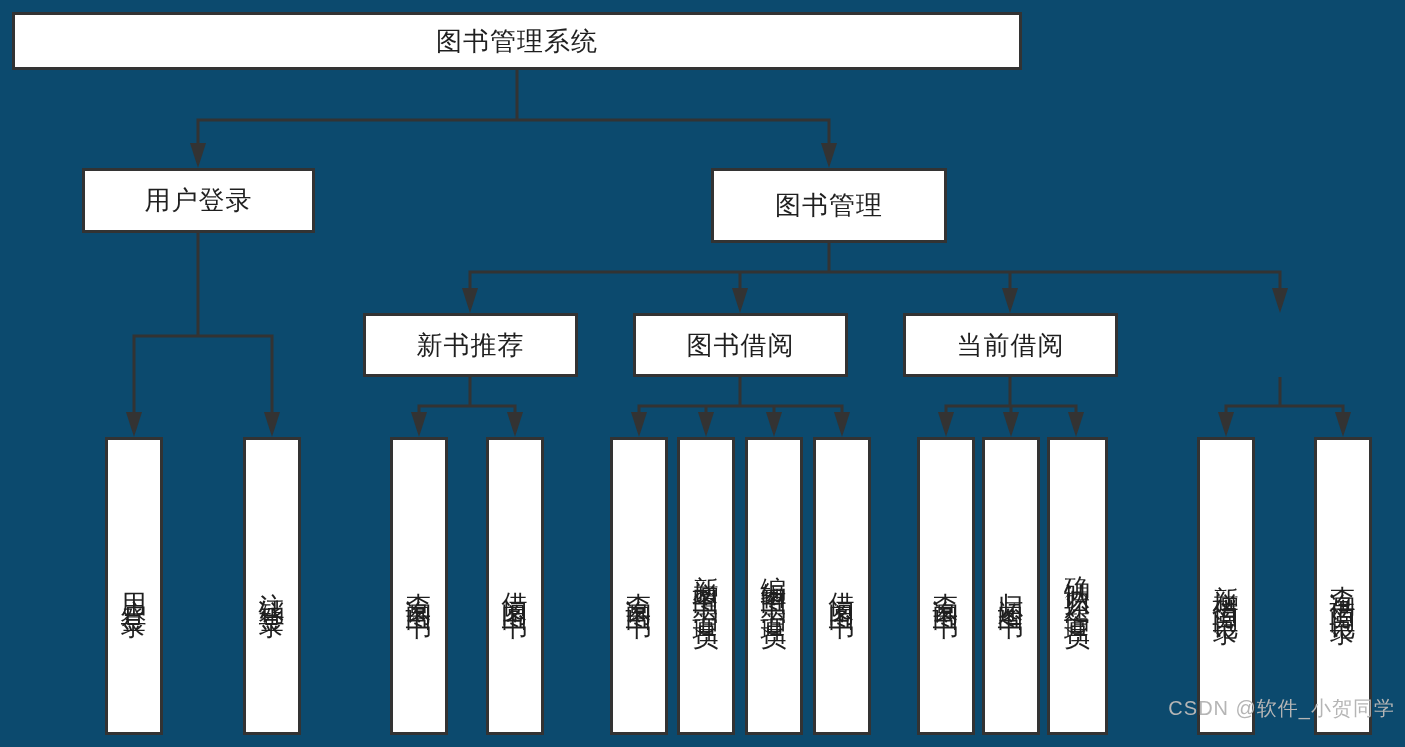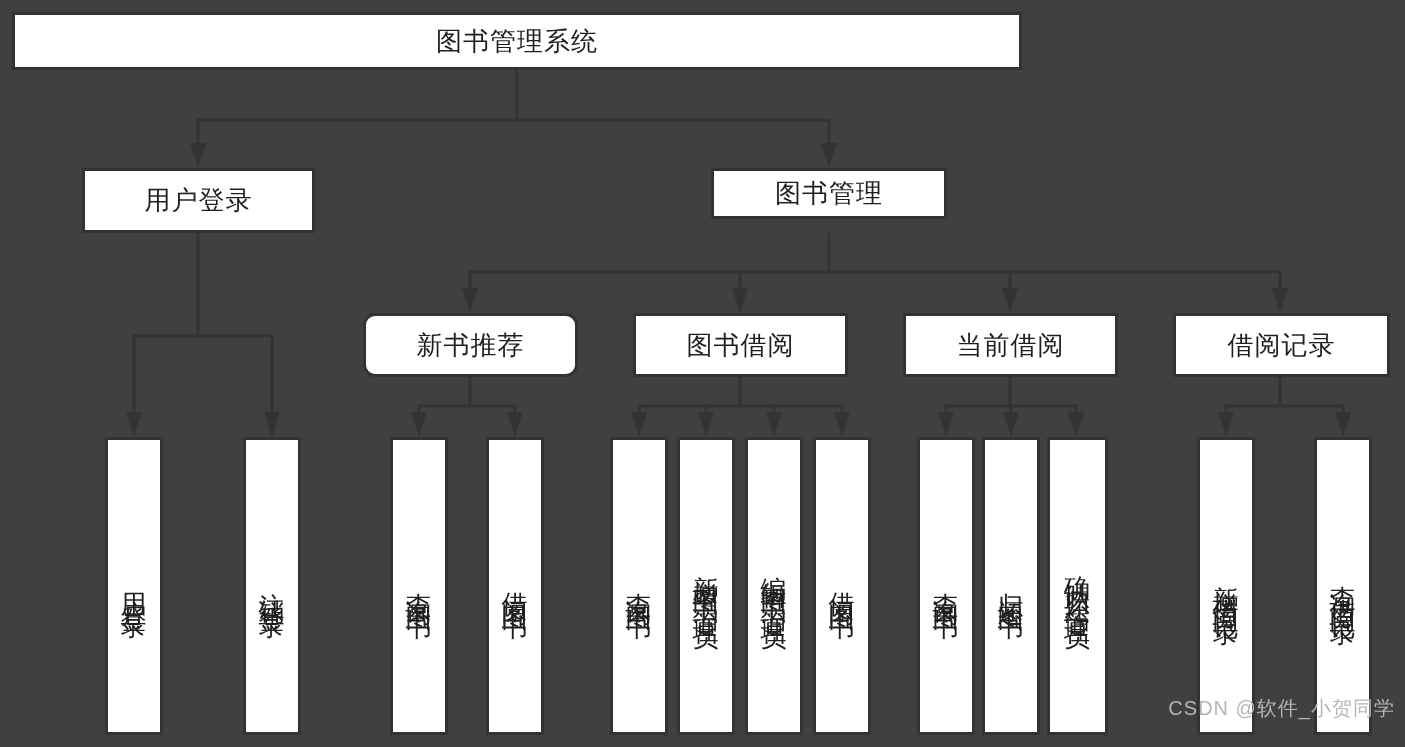--- a/index.html
+++ b/index.html
@@ -4,21 +4,21 @@
 <style>
   html, body {
     margin: 0;
     padding: 0;
     background: #ffffff;
   }
   #stage {
     position: relative;
     width: 1405px;
     height: 747px;
-    background: #404040;
+    background: #0c4a6e;
     overflow: hidden;
     font-family: "Liberation Sans", "DejaVu Sans", sans-serif;
     color: #1f1f1f;
   }
   #connectors {
     position: absolute;
     left: 0; top: 0;
     z-index: 1;
   }
   .box {
@@ -97,26 +97,25 @@
       <polygon points="1003,412 1019,412 1011,437"></polygon>
       <polygon points="1068,412 1084,412 1076,437"></polygon>
       <polygon points="1218,412 1234,412 1226,437"></polygon>
       <polygon points="1335,412 1351,412 1343,437"></polygon>
     </g>
   </svg>
 
   <div class="box h-label" style="left:12px; top:12px; width:1010px; height:58px;">图书管理系统</div>
 
   <div class="box h-label" style="left:82px; top:168px; width:233px; height:65px;">用户登录</div>
-  <div class="box h-label" style="left:711px; top:168px; width:236px; height:51px;">图书管理</div>
+  <div class="box h-label" style="left:711px; top:168px; width:236px; height:75px;">图书管理</div>
 
-  <div class="box h-label" style="left:363px; top:313px; width:215px; height:64px;border-radius:12px;">新书推荐</div>
+  <div class="box h-label" style="left:363px; top:313px; width:215px; height:64px;">新书推荐</div>
   <div class="box h-label" style="left:633px; top:313px; width:215px; height:64px;font-family:Liberation Serif, serif;">图书借阅</div>
   <div class="box h-label" style="left:903px; top:313px; width:215px; height:64px;text-align:center;">当前借阅</div>
-  <div class="box h-label" style="left:1173px; top:313px; width:217px; height:64px;">借阅记录</div>
 
   <div class="box v-box" style="left:105px; top:437px; width:58px; height:298px;">用户登录</div>
   <div class="box v-box" style="left:243px; top:437px; width:58px; height:298px;">注销登录</div>
 
   <div class="box v-box" style="left:390px; top:437px; width:58px; height:298px;">查询图书</div>
   <div class="box v-box" style="left:486px; top:437px; width:58px; height:298px;">借阅图书</div>
 
   <div class="box v-box" style="left:610px; top:437px; width:58px; height:298px;">查询图书</div>
   <div class="box v-box" style="left:677px; top:437px; width:58px; height:298px;">新增图书（管理员）</div>
   <div class="box v-box" style="left:745px; top:437px; width:58px; height:298px;">编辑图书（管理员）</div>

